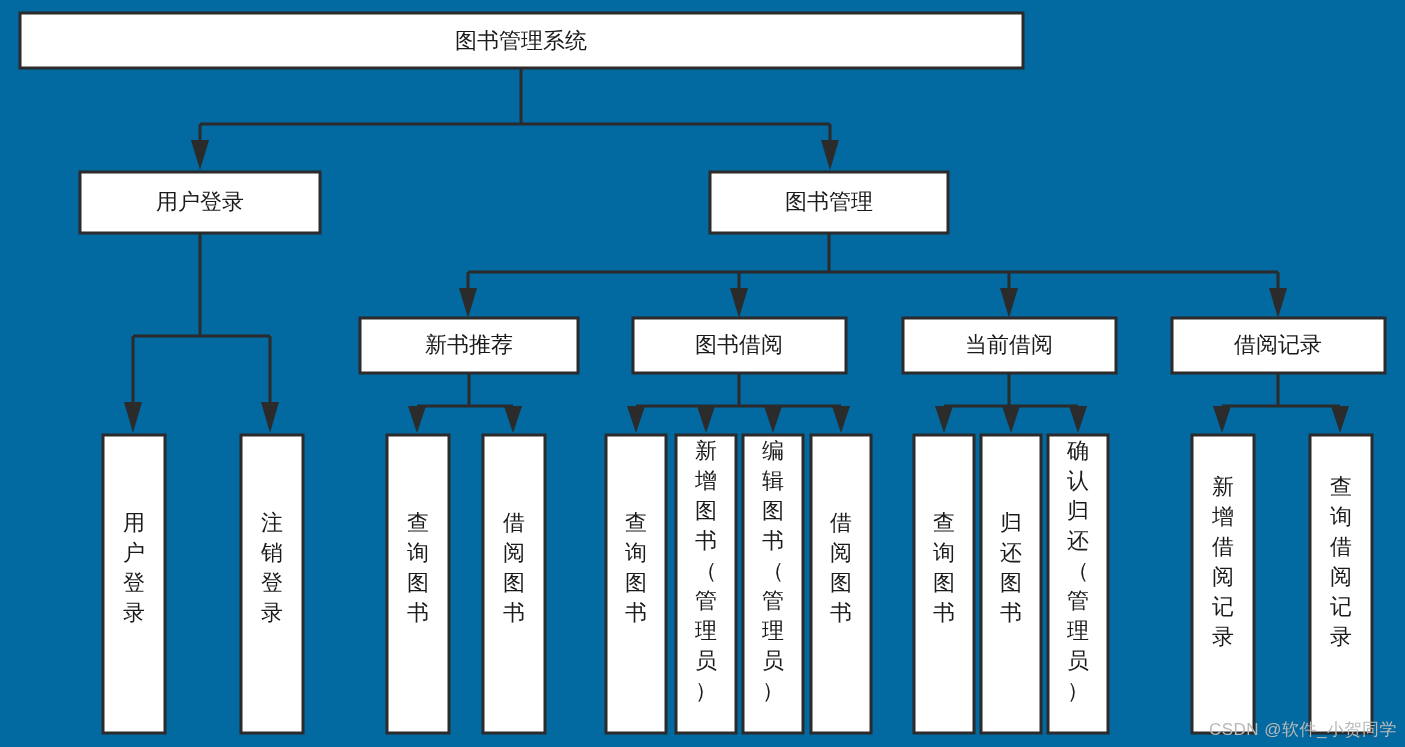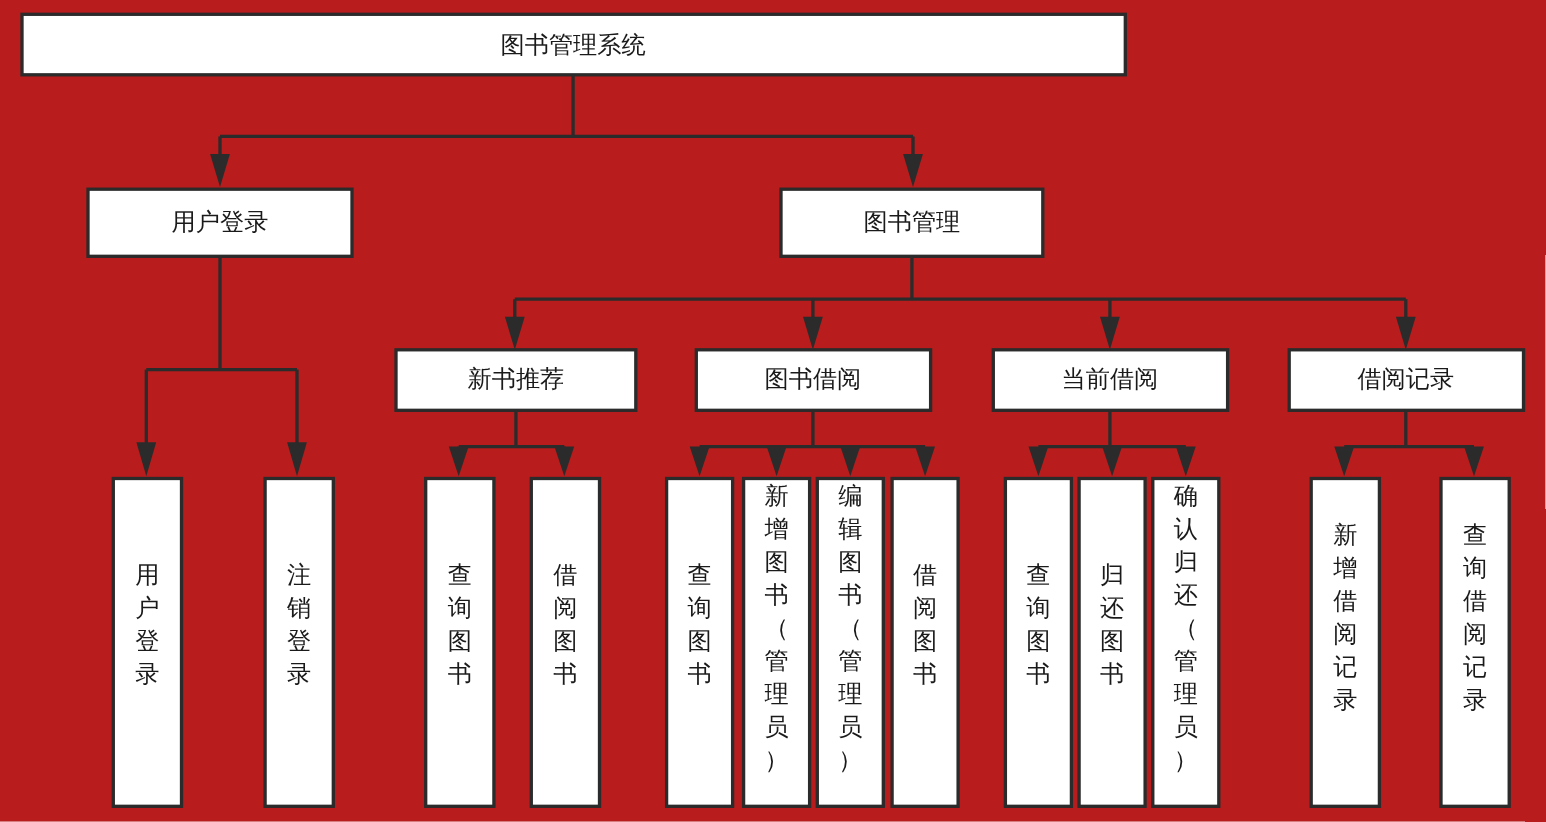--- a/index.html
+++ b/index.html
@@ -7,21 +7,21 @@
     padding: 0;
     background: #ffffff;
   }
   body {
     font-family: "Liberation Sans", "DejaVu Sans", sans-serif;
   }
   #diagram-root {
     position: relative;
     width: 1405px;
     height: 747px;
-    background: #b91c1c;
+    background: #0369a1;
     overflow: hidden;
   }
   svg.flow {
     position: absolute;
     left: 0;
     top: 0;
     width: 1405px;
     height: 747px;
     display: block;
   }
@@ -231,14 +231,15 @@
       <text class="node-label-vertical" x="1223" y="494"><tspan x="1223" dy="0">新</tspan><tspan x="1223" dy="30">增</tspan><tspan x="1223" dy="30">借</tspan><tspan x="1223" dy="30">阅</tspan><tspan x="1223" dy="30">记</tspan><tspan x="1223" dy="30">录</tspan></text>
     </g>
 
     <g>
       <rect class="node-box" x="1310" y="435" width="62" height="298"></rect>
       <text class="node-label-vertical" x="1341" y="494"><tspan x="1341" dy="0">查</tspan><tspan x="1341" dy="30">询</tspan><tspan x="1341" dy="30">借</tspan><tspan x="1341" dy="30">阅</tspan><tspan x="1341" dy="30">记</tspan><tspan x="1341" dy="30">录</tspan></text>
     </g>
 
   </svg>
 
+  <div class="watermark">CSDN @软件_小贺同学</div>
 
 </div>
 
 </body></html>

